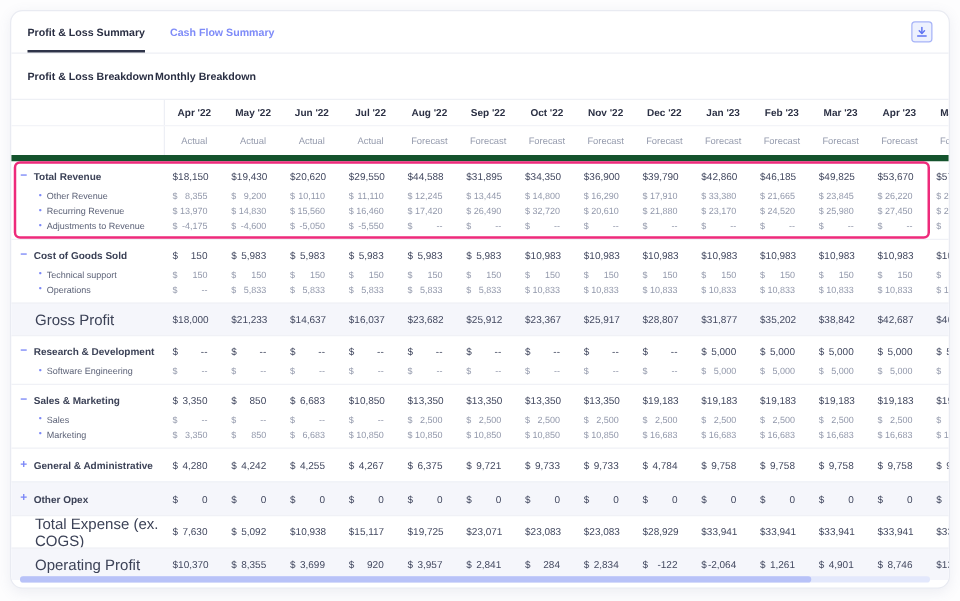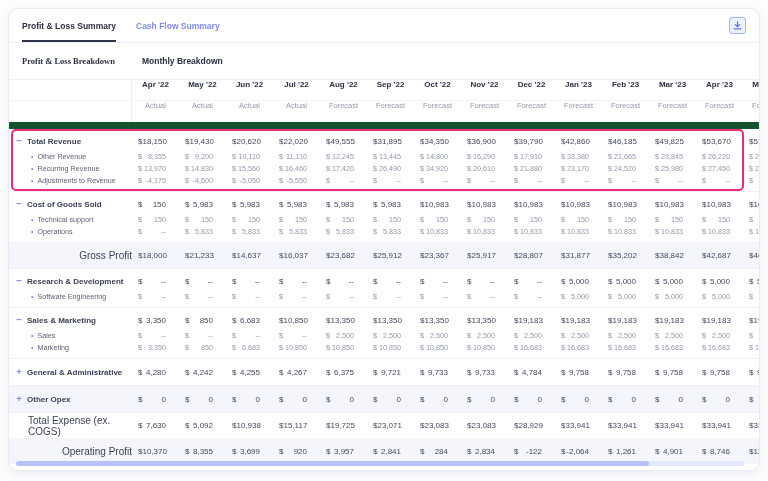--- a/index.html
+++ b/index.html
@@ -12,29 +12,29 @@
   .tab { font-size:8.5px; font-weight:700; color:#2a2f43; display:flex; align-items:center;
          margin-right:20px; border-bottom:2px solid transparent; padding-top:2px; cursor:pointer; }
   .tab.active { border-bottom-color:#2f3449; }
   .tab.alt { color:#7e8bf8; font-weight:600; }
   .dl-btn { margin-left:auto; align-self:center; width:17px; height:17px; border:1px solid #a6b3f7;
             background:#edf1fe; border-radius:3px; display:flex; align-items:center; justify-content:center; cursor:pointer; }
 
   
   .subheader { display:flex; align-items:center; height:37px; border-bottom:1px solid #eef0f5;
                padding-left:13px; font-size:8.5px; font-weight:700; color:#2a2f43; }
-  .subheader .left { width:120px;font-family:Liberation Serif, serif; }
+  .subheader .left { width:102px; }
 
   
-  .hrow { display:flex; }
+  .hrow { display:flex; align-items:center; }
   .labelcol { width:123px; flex:none; align-self:stretch; border-right:1px solid #edeff5; }
   .hcell { width:47px; flex:none; text-align:center; }
   .mrow { height:21px; border-bottom:1px solid #f3f4f8; }
   .mrow .hcell { font-size:8px; font-weight:700; color:#2b3044; }
-  .trow { height:28px; border-bottom:7px solid #14532d; }
+  .trow { height:28px; border-bottom:5px solid #14532d; }
   .trow .hcell { font-size:7.5px; color:#959bad; }
 
   
   .tbody { position:relative; }
   .section { position:relative; padding:3px 0 5px; }
   .section + .section { border-top:1px solid #f0f1f6; }
   .section.shaded { background:#f5f6fb; }
   .section.single-total { padding:0; }
   .section.single-group { padding:4px 0; }
   .row { display:flex; align-items:center; }
@@ -47,21 +47,21 @@
   .row.group .labelcell { padding-left:5px; font-weight:600; font-size:8px; color:#3c4257; }
   .row.group .vcell { font-size:8px; color:#434960; }
   .exp { width:10px; text-align:center; color:#7b87f7; font-size:9.5px; font-weight:700; margin-right:3px; cursor:pointer; line-height:10px; }
 
   .row.child { height:12px; }
   .row.child .labelcell { padding-left:22px; font-size:7.2px; color:#5c6277; }
   .row.child .vcell { font-size:7.2px; color:#9298ab; }
   .bullet { color:#7b87f7; margin-right:4px; font-size:7px; line-height:7px; }
 
   .row.total { height:25px; }
-  .row.total .labelcell { padding-left:19px; font-size:10px; color:#3c4257;justify-content:flex-end; }
+  .row.total .labelcell { padding-left:19px; font-size:12px; color:#3c4257; }
   .row.total .vcell { font-size:8px; color:#434960; }
 
   .hl-box { position:absolute; left:2px; top:0; bottom:0; width:733px; border:2px solid #ee2a7b;
             border-radius:5px; pointer-events:none; z-index:3; }
 
   
   .hscroll { position:absolute; left:7px; bottom:4px; width:728px; height:5px; background:#e3e8fc; border-radius:3px; }
   .hthumb { position:absolute; left:0; top:0; height:5px; width:87%; background:#b8c2f8; border-radius:3px; cursor:pointer; }
 </style>
 </head>
@@ -138,25 +138,25 @@
           <div class="vcell">
             <span class="cur">$</span>
             <span class="val">19,430</span>
           </div>
           <div class="vcell">
             <span class="cur">$</span>
             <span class="val">20,620</span>
           </div>
           <div class="vcell">
             <span class="cur">$</span>
-            <span class="val">22,020</span>
-          </div>
-          <div class="vcell">
-            <span class="cur">$</span>
-            <span class="val">49,555</span>
+            <span class="val">29,550</span>
+          </div>
+          <div class="vcell">
+            <span class="cur">$</span>
+            <span class="val">44,588</span>
           </div>
           <div class="vcell">
             <span class="cur">$</span>
             <span class="val">31,895</span>
           </div>
           <div class="vcell">
             <span class="cur">$</span>
             <span class="val">34,350</span>
           </div>
           <div class="vcell">
@@ -274,21 +274,21 @@
           <div class="vcell">
             <span class="cur">$</span>
             <span class="val">17,420</span>
           </div>
           <div class="vcell">
             <span class="cur">$</span>
             <span class="val">26,490</span>
           </div>
           <div class="vcell">
             <span class="cur">$</span>
-            <span class="val">34,920</span>
+            <span class="val">32,720</span>
           </div>
           <div class="vcell">
             <span class="cur">$</span>
             <span class="val">20,610</span>
           </div>
           <div class="vcell">
             <span class="cur">$</span>
             <span class="val">21,880</span>
           </div>
           <div class="vcell">

